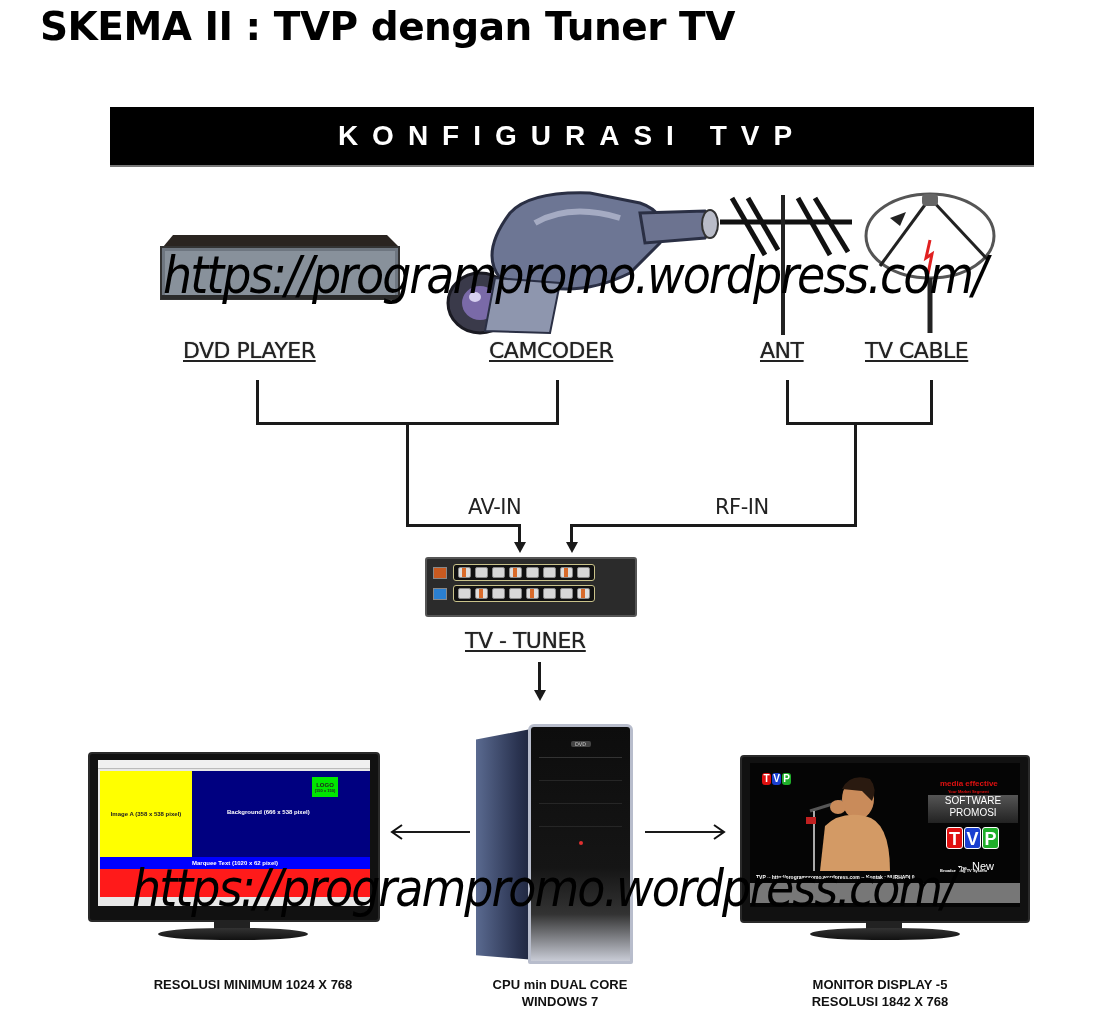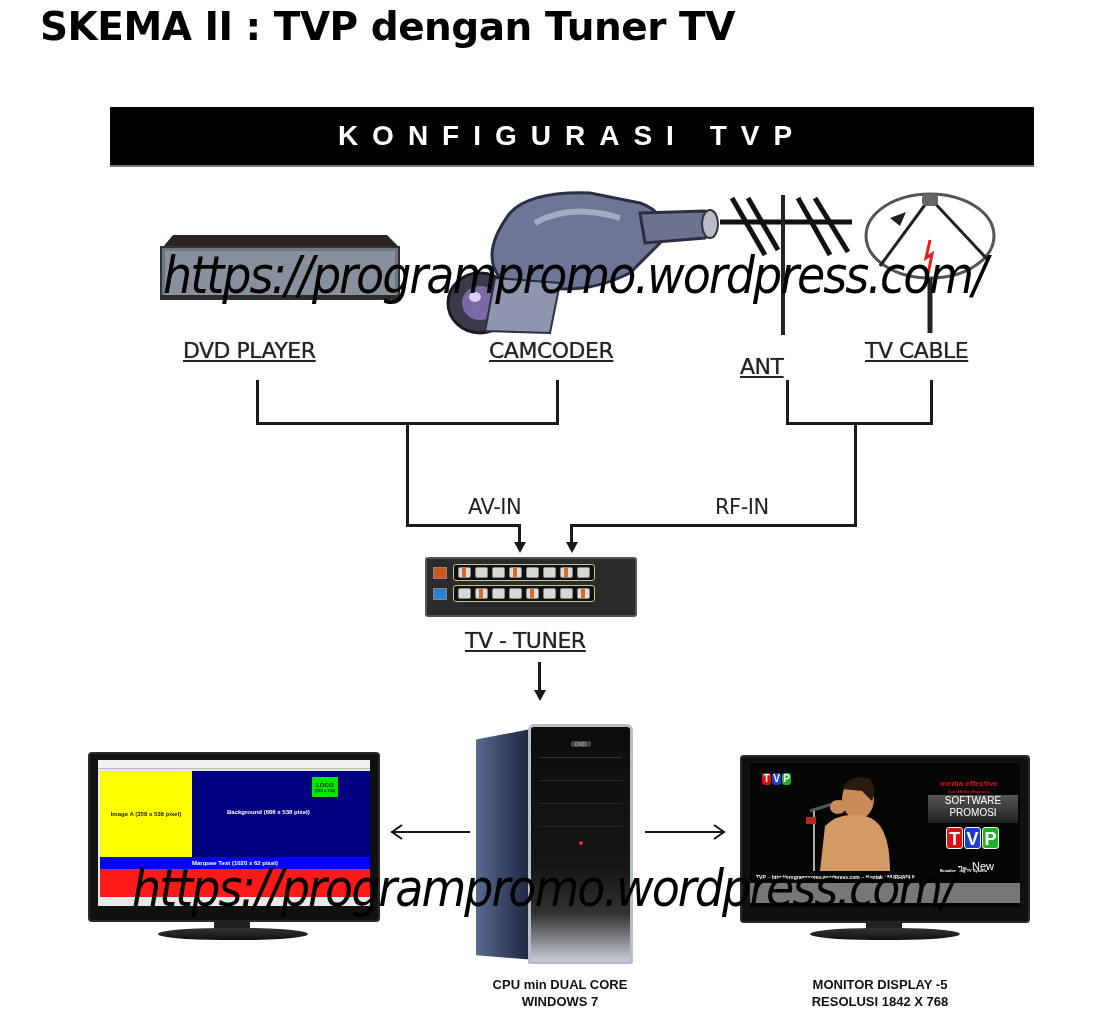--- a/index.html
+++ b/index.html
@@ -138,21 +138,21 @@
     <path d="M30,30 L46,24 L40,38 Z" fill="#222"></path>
     <path d="M70,52 L66,70 L72,66 L68,86" stroke="#e02020" stroke-width="3" fill="none"></path>
     <line x1="70" y1="90" x2="70" y2="145" stroke="#222" stroke-width="5"></line>
   </svg>
 </div>
 
 <div class="abs watermark" style="left:163px; top:245px;">https://programpromo.wordpress.com/</div>
 
 <div class="abs dev-label" style="left:183px; top:338px;">DVD PLAYER</div>
 <div class="abs dev-label" style="left:489px; top:338px;">CAMCODER</div>
-<div class="abs dev-label" style="left:740px; top:338px;margin-top:16px;">ANT</div>
+<div class="abs dev-label" style="left:760px; top:338px;">ANT</div>
 <div class="abs dev-label" style="left:865px; top:338px;">TV CABLE</div>
 
 <div class="abs line-v" style="left:256px; top:380px; height:44px;"></div>
 <div class="abs line-v" style="left:556px; top:380px; height:44px;"></div>
 <div class="abs line-h" style="left:256px; top:422px; width:303px;"></div>
 <div class="abs line-v" style="left:406px; top:422px; height:105px;"></div>
 <div class="abs line-h" style="left:406px; top:524px; width:115px;"></div>
 <div class="abs line-v" style="left:518px; top:524px; height:20px;"></div>
 <div class="abs arrow-down" style="left:514px; top:542px;"></div>
 
@@ -284,20 +284,21 @@
     <div class="abs tiny" style="left:6px; top:111px; color:#fff; font-size:5px;">TVP  --  http://programpromo.wordpress.com  --  Kontak : NURHADI  0</div>
     <div class="abs" style="left:0; top:120px; width:100%; height:20px; background:#777;"></div>
   </div>
 </div>
 <div class="abs mon-stand-neck" style="left:866px; top:921px; width:36px; height:14px;"></div>
 <div class="abs mon-stand-base" style="left:810px; top:928px; width:150px; height:12px;"></div>
 
 <div class="abs watermark" style="left:132px; top:858px;">https://programpromo.wordpress.com/</div>
 
 <div class="abs caption" style="left:108px; top:976px; width:290px;">
+  <div>RESOLUSI MINIMUM 1024 X 768</div>
 </div>
 <div class="abs caption" style="left:440px; top:976px; width:240px;">
   <div>CPU min DUAL CORE</div>
   <div>WINDOWS 7</div>
 </div>
 <div class="abs caption" style="left:760px; top:976px; width:240px;">
   <div>MONITOR DISPLAY -5</div>
   <div>RESOLUSI 1842 X 768</div>
 </div>
 

